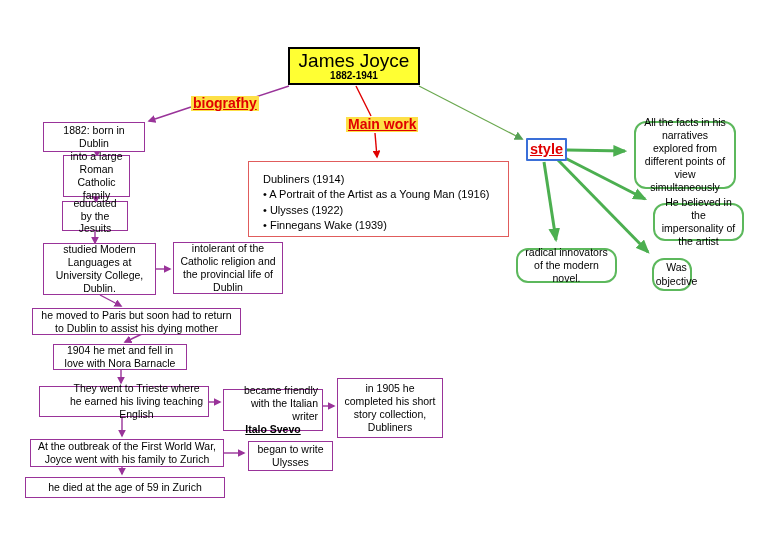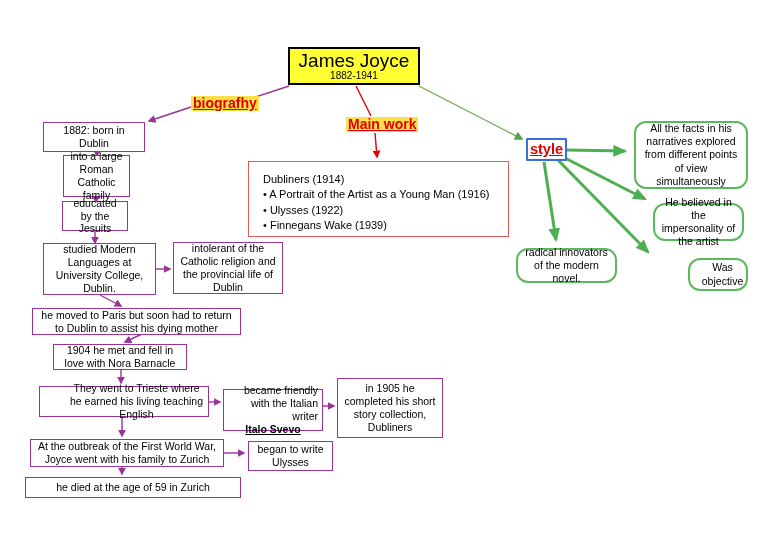--- a/index.html
+++ b/index.html
@@ -5,21 +5,21 @@
   html,body{margin:0;padding:0;background:#fff;}
   .canvas{position:relative;width:768px;height:543px;background:#ffffff;
     font-family:"Liberation Sans",sans-serif;overflow:hidden;}
   .wires{position:absolute;left:0;top:0;z-index:1;pointer-events:none;}
   .node{position:absolute;box-sizing:border-box;display:flex;align-items:center;
     justify-content:center;text-align:center;color:#000;background:#fff;z-index:2;}
   .pbox{border:1.6px solid #993399;font-size:10.5px;line-height:1.22;padding:2px 4px;}
   .gbox{border:2.5px solid #5cb85c;border-radius:12px;font-size:10.5px;line-height:1.25;padding:2px 5px;}
   .rootbox{background:#ffff33;border:2px solid #000;flex-direction:column;z-index:2;}
   .rootbox .t{font-size:19px;line-height:1.05;}
-  .rootbox .y{font-size:10px;font-weight:normal;}
+  .rootbox .y{font-size:10px;font-weight:bold;}
   .works{border:1.6px solid #e05c5c;align-items:flex-start;justify-content:flex-start;
     flex-direction:column;text-align:left;font-size:11px;line-height:1.4;padding:10px 0 0 14px;}
   .branch-label{position:absolute;z-index:3;color:#e00000;font-weight:bold;
     text-decoration:underline;font-size:14px;background:#fde047;padding:0 2px;line-height:1.1;}
   .stylebox{border:2.5px solid #3a6fd8;border-radius:1px;color:#e00000;font-weight:bold;
     text-decoration:underline;font-size:14.5px;line-height:1;padding:1px 3px;}
   .svevo{flex-direction:column;text-align:right;}
   .svevo .em{font-weight:bold;text-decoration:underline;}
 </style>
 </head>
@@ -98,20 +98,20 @@
   <div class="node pbox" style="left:32px;top:308px;width:209px;height:27px;">he moved to Paris but soon had to return to Dublin to assist his dying mother</div>
   <div class="node pbox" style="left:53px;top:344px;width:134px;height:26px;">1904 he met and fell in love with Nora Barnacle</div>
   <div class="node pbox" style="left:39px;top:386px;width:170px;height:31px;padding-left:29px;">They went to Trieste where he earned his living teaching English</div>
   <div class="node pbox svevo" style="left:223px;top:389px;width:100px;height:42px;">
     <div>became friendly with the Italian writer</div>
     <div class="em">Italo Svevo</div>
   </div>
   <div class="node pbox" style="left:337px;top:378px;width:106px;height:60px;">in 1905 he completed his short story collection, Dubliners</div>
   <div class="node pbox" style="left:30px;top:439px;width:194px;height:28px;">At the outbreak of the First World War, Joyce went with his family to Zurich</div>
   <div class="node pbox" style="left:248px;top:441px;width:85px;height:30px;">began to write Ulysses</div>
-  <div class="node pbox" style="left:25px;top:477px;width:216px;height:21px;">he died at the age of 59 in Zurich</div>
+  <div class="node pbox" style="left:25px;top:477px;width:200px;height:21px;">he died at the age of 59 in Zurich</div>
 
-  <div class="node gbox" style="left:634px;top:121px;width:114px;height:68px;">All the facts in his narratives explored from different points of view simultaneously</div>
+  <div class="node gbox" style="left:634px;top:121px;width:102px;height:68px;">All the facts in his narratives explored from different points of view simultaneously</div>
   <div class="node gbox" style="left:653px;top:203px;width:91px;height:38px;">He believed in the impersonality of the artist</div>
   <div class="node gbox" style="left:516px;top:248px;width:101px;height:35px;">radical innovators of the modern novel.</div>
-  <div class="node gbox" style="left:688px;top:258px;width:60px;height:33px;padding-left:14px;">Was objective</div>
+  <div class="node gbox" style="left:652px;top:258px;width:40px;height:33px;padding-left:14px;">Was objective</div>
 
 </div>
 
 </body></html>

